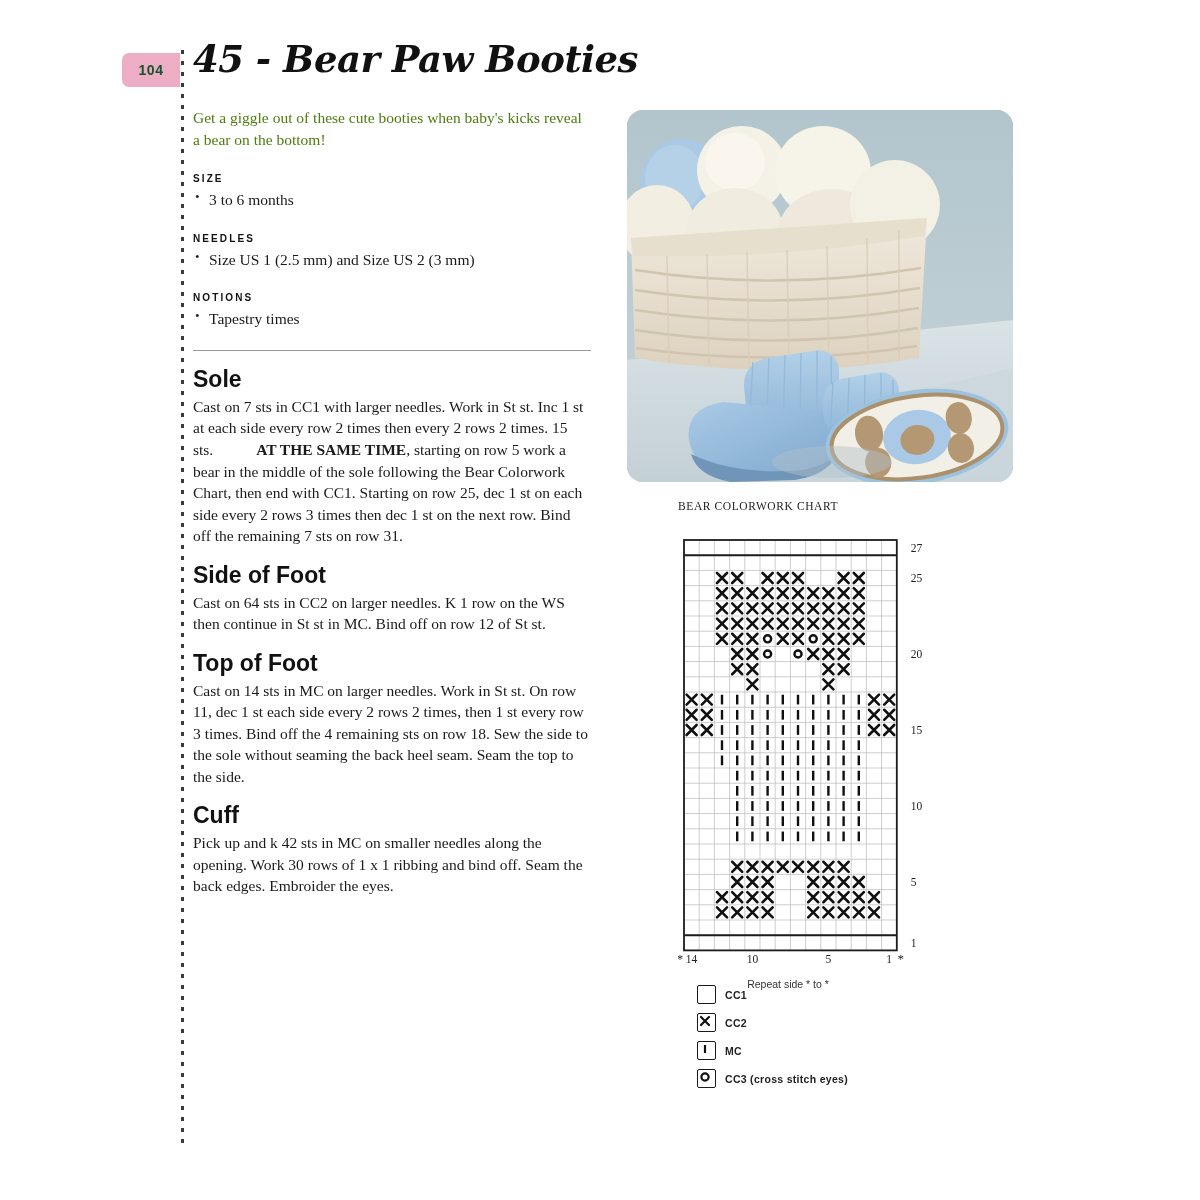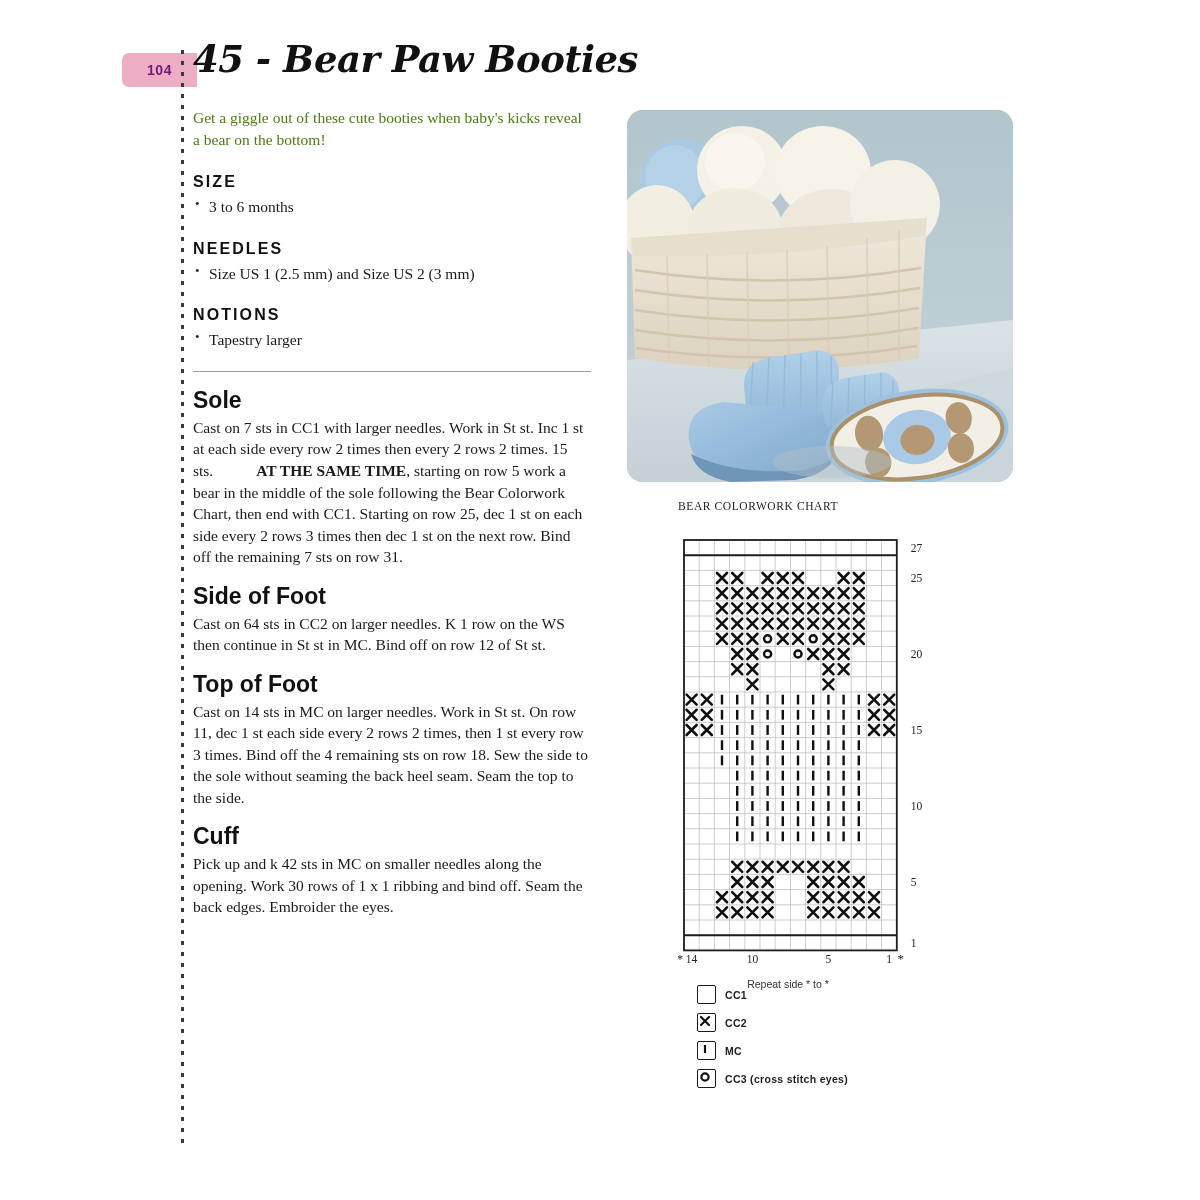--- a/index.html
+++ b/index.html
@@ -9,26 +9,26 @@
     font-family:"Liberation Serif", serif;
     color:#1a1a1a;
     overflow:hidden;
     position:relative;
   }
   .page{position:absolute;inset:0;}
 
   
   .page-badge{
     position:absolute;left:122px;top:53px;
-    width:75px;height:34px;
+    width:58px;height:34px;
     background:#edadc4;
     border-radius:7px 0 0 7px;
     display:flex;align-items:center;justify-content:center;
     font-family:"Liberation Sans", sans-serif;
-    font-weight:bold;font-size:14px;color:#701a75;
+    font-weight:bold;font-size:14px;color:#14532d;
     letter-spacing:.5px;
   }
 
   
   .dotted-rule{
     position:absolute;left:181px;top:50px;
     width:3px;height:1100px;
     background-image:linear-gradient(to bottom,#3a3a3a 0 4px,transparent 4px 11px);
     background-size:3px 11px;
   }
@@ -48,21 +48,21 @@
   .intro{
     margin-top:28px;
     font-size:15.5px;line-height:1.42;
     color:#4d7c0f;
     width:398px;
   }
 
   .mat-block{margin-top:22px;}
   .mat-head{
     font-family:"Liberation Sans", sans-serif;
-    font-weight:bold;font-size:16px;
+    font-weight:bold;font-size:10px;
     letter-spacing:2.1px;
     color:#111;
     margin-bottom:5px;
   }
   .mat-list{margin:0;padding:0;list-style:none;}
   .mat-list li{
     position:relative;
     padding-left:16px;
     font-size:15.5px;line-height:1.4;
     margin-bottom:1px;
@@ -167,21 +167,21 @@
         </div>
         <div class="mat-block">
           <div class="mat-head">NEEDLES</div>
           <ul class="mat-list">
             <li><span>Size US 1 (2.5 mm) and Size US 2 (3 mm)</span></li>
           </ul>
         </div>
         <div class="mat-block">
           <div class="mat-head">NOTIONS</div>
           <ul class="mat-list">
-            <li><span>Tapestry larger</span></li>
+            <li><span>Tapestry times</span></li>
           </ul>
         </div>
       </div>
     <div class="hrule"></div>
     <div id="sections">
         <div class="sec">
           <div class="sec-head">Sole</div>
           <div class="sec-body"><span>Cast on 7 sts in CC1 with larger needles. Work in St st. Inc 1 st at each side every row 2 times then every 2 rows 2 times. 15 sts. </span><b>AT THE SAME TIME</b><span>, starting on row 5 work a bear in the middle of the sole following the Bear Colorwork Chart, then end with CC1. Starting on row 25, dec 1 st on each side every 2 rows 3 times then dec 1 st on the next row. Bind off the remaining 7 sts on row 31.</span></div>
         </div>
         <div class="sec">

